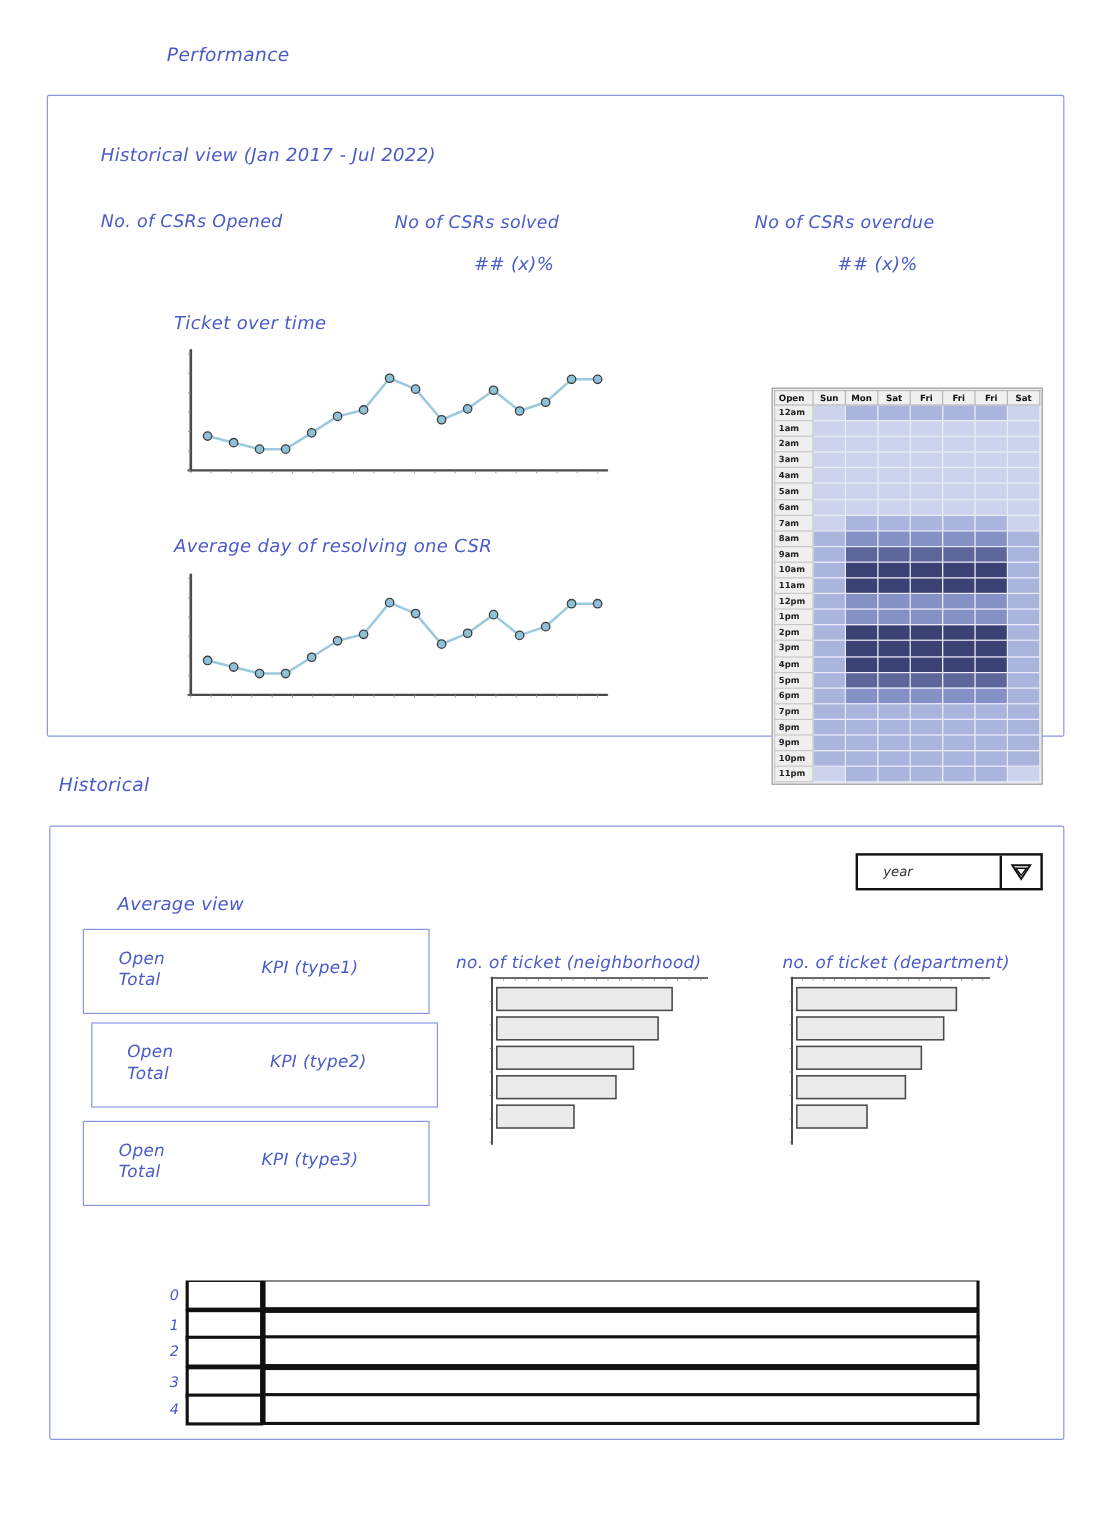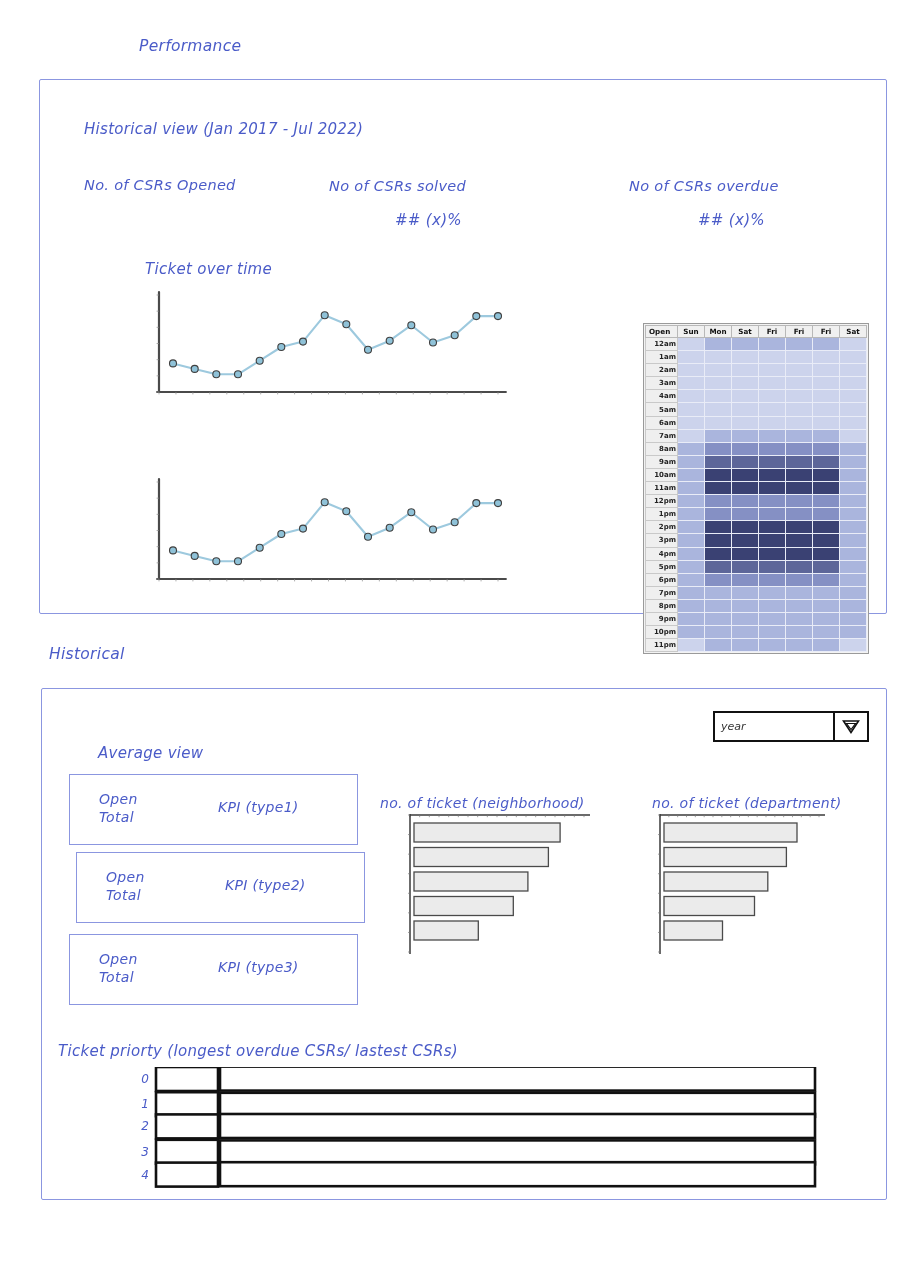--- a/index.html
+++ b/index.html
@@ -51,34 +51,34 @@
   }
   #heatmap table{border-collapse:collapse;font-family:"DejaVu Sans",sans-serif;}
   #heatmap th{
     font-size:7.2px;font-weight:bold;color:#111;background:#f0f0f0;
     border:1px solid #b8b8b8;height:11px;text-align:center;
     padding:0 1px;
   }
   #heatmap th.time-col{width:27px;text-align:left;padding-left:3px;}
   #heatmap td.hour{
     font-size:7px;color:#222;background:#efefef;border:1px solid #c9c9c9;
-    text-align:right;padding-left:3px;height:10.1px;width:27px;
+    text-align:left;padding-left:3px;height:10.1px;width:27px;
     font-weight:600;
   }
   #heatmap td.cell{width:24px;height:10.1px;border:1px solid #e9ecf7;}
 
   
   #current-view-title{position:absolute;left:56px;top:55px;font-size:15px;}
 
   #year-dropdown{
     position:absolute;left:671px;top:22px;width:152px;height:27px;
     border:2px solid #111;background:#fff;display:flex;align-items:center;
   }
   #year-dropdown .dd-value{
-    flex:1;padding-left:6px;font-size:11px;color:#333;
+    flex:1;padding-left:21px;font-size:11px;color:#333;
     font-family:"DejaVu Sans",sans-serif;font-style:italic;
   }
   #year-dropdown .dd-arrow{
     width:32px;height:100%;border-left:2px solid #111;
     display:flex;align-items:center;justify-content:center;
   }
 
   .kpi-box{
     position:absolute;border:1.5px solid #8b96e0;background:#fff;
   }
@@ -168,20 +168,21 @@
         <circle cx="223.0" cy="60.8" r="3.5" fill="#8fc2d8" stroke="#3f3f3f" stroke-width="1.1"></circle>
         <circle cx="244.7" cy="51.7" r="3.5" fill="#8fc2d8" stroke="#3f3f3f" stroke-width="1.1"></circle>
         <circle cx="266.3" cy="36.2" r="3.5" fill="#8fc2d8" stroke="#3f3f3f" stroke-width="1.1"></circle>
         <circle cx="288.0" cy="53.5" r="3.5" fill="#8fc2d8" stroke="#3f3f3f" stroke-width="1.1"></circle>
         <circle cx="309.7" cy="46.2" r="3.5" fill="#8fc2d8" stroke="#3f3f3f" stroke-width="1.1"></circle>
         <circle cx="331.3" cy="27.1" r="3.5" fill="#8fc2d8" stroke="#3f3f3f" stroke-width="1.1"></circle>
         <circle cx="353.0" cy="27.1" r="3.5" fill="#8fc2d8" stroke="#3f3f3f" stroke-width="1.1"></circle>
       </svg>
     </div>
 
+  <div class="hand chart-title" id="title-avg-day">Average day of resolving one CSR</div>
 
   <div class="linechart" id="chart-avg-day">
       <svg width="363" height="116" viewBox="0 0 363 116">
         <line x1="14" y1="3" x2="14" y2="103" stroke="#4a4a4a" stroke-width="2.2" stroke-linecap="round"></line>
         <line x1="12" y1="103" x2="361" y2="103" stroke="#4a4a4a" stroke-width="1.8" stroke-linecap="round"></line>
         <line x1="14" y1="103" x2="14" y2="105.4" stroke="#8a8a8a" stroke-width="0.7"></line>
         <line x1="30.95" y1="103" x2="30.95" y2="105.4" stroke="#8a8a8a" stroke-width="0.7"></line>
         <line x1="47.9" y1="103" x2="47.9" y2="105.4" stroke="#8a8a8a" stroke-width="0.7"></line>
         <line x1="64.85" y1="103" x2="64.85" y2="105.4" stroke="#8a8a8a" stroke-width="0.7"></line>
         <line x1="81.8" y1="103" x2="81.8" y2="105.4" stroke="#8a8a8a" stroke-width="0.7"></line>
@@ -597,21 +598,20 @@
         <line x1="4" y1="99.85714285714286" x2="6" y2="99.85714285714286" stroke="#7a7a7a" stroke-width="0.7"></line>
         <line x1="4" y1="119.42857142857142" x2="6" y2="119.42857142857142" stroke="#7a7a7a" stroke-width="0.7"></line>
         <line x1="4" y1="139" x2="6" y2="139" stroke="#7a7a7a" stroke-width="0.7"></line>
         <rect x="10" y="10.0" width="133.0" height="19" fill="#ebebeb" stroke="#4a4a4a" stroke-width="1.3"></rect>
         <rect x="10" y="34.5" width="122.4" height="19" fill="#ebebeb" stroke="#4a4a4a" stroke-width="1.3"></rect>
         <rect x="10" y="59.0" width="103.8" height="19" fill="#ebebeb" stroke="#4a4a4a" stroke-width="1.3"></rect>
         <rect x="10" y="83.5" width="90.5" height="19" fill="#ebebeb" stroke="#4a4a4a" stroke-width="1.3"></rect>
         <rect x="10" y="108.0" width="58.5" height="19" fill="#ebebeb" stroke="#4a4a4a" stroke-width="1.3"></rect>
       </svg></div>
 
-  <div class="hand" id="priority-title">Ticket priorty (longest overdue CSRs/ lastest CSRs)</div>
 
   <div id="priority-table"><svg width="685" height="125" viewBox="0 0 685 125">
         <rect x="22" y="0.0" width="62" height="24" fill="#fff" stroke="#111" stroke-width="2.6"></rect>
         <rect x="86.0" y="-0.4" width="595.0" height="24" fill="#fff" stroke="#111" stroke-width="2.6"></rect>
         <text x="15" y="16.0" text-anchor="end" font-size="12" font-style="italic" font-family="&quot;DejaVu Sans&quot;, sans-serif" fill="#4a5bc8">0</text>
         <rect x="22" y="25.2" width="62" height="24" fill="#fff" stroke="#111" stroke-width="2.6"></rect>
         <rect x="86.0" y="25.8" width="595.0" height="24" fill="#fff" stroke="#111" stroke-width="2.6"></rect>
         <text x="15" y="41.2" text-anchor="end" font-size="12" font-style="italic" font-family="&quot;DejaVu Sans&quot;, sans-serif" fill="#4a5bc8">1</text>
         <rect x="22" y="47.4" width="62" height="24" fill="#fff" stroke="#111" stroke-width="2.6"></rect>
         <rect x="86.0" y="47.0" width="595.0" height="24" fill="#fff" stroke="#111" stroke-width="2.6"></rect>

